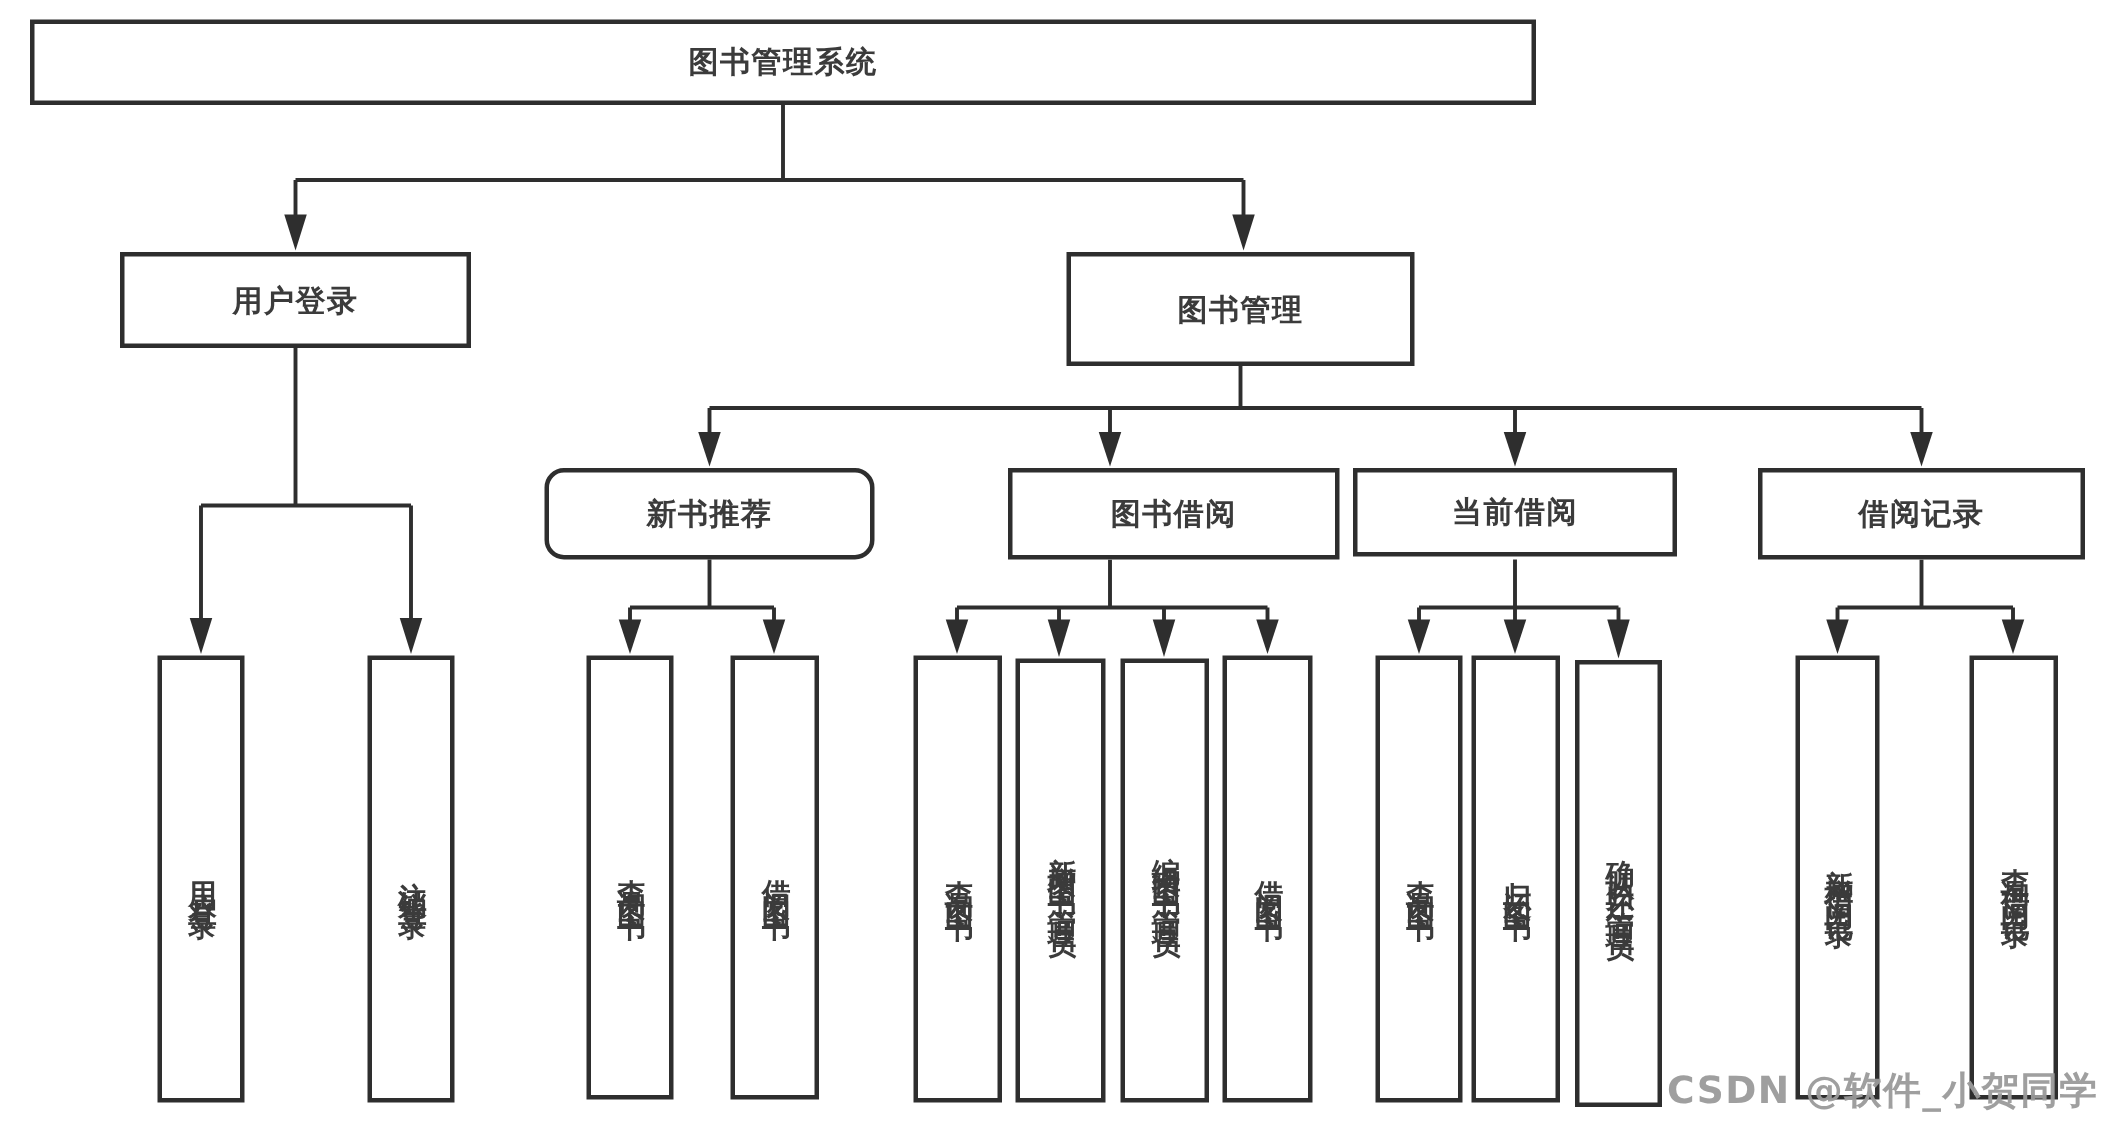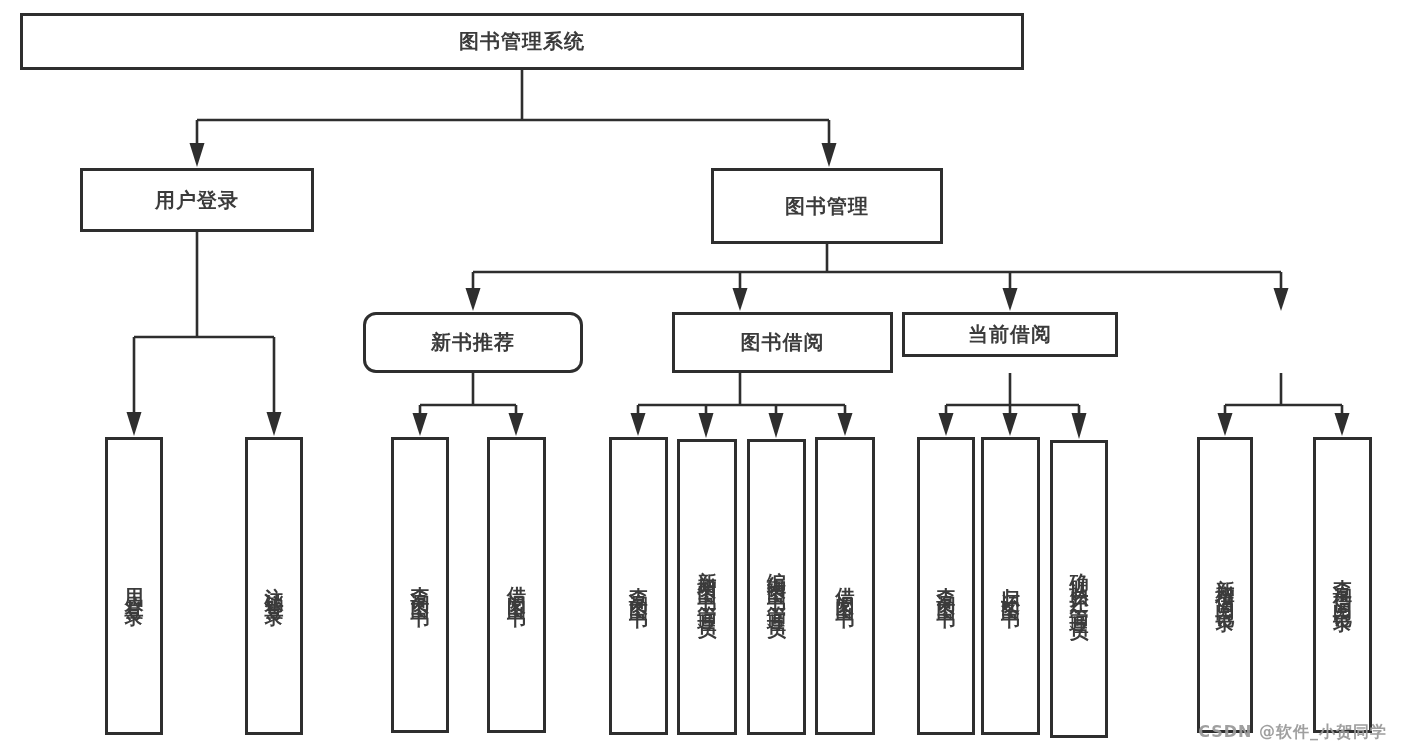--- a/index.html
+++ b/index.html
@@ -36,23 +36,23 @@
   }
   .v-box {
     writing-mode: vertical-rl;
     text-orientation: mixed;
     font-size: 19px;
     letter-spacing: 7px;
     line-height: 1.15;
   }
   .watermark {
     position: absolute;
-    right: 18px;
+    right: 6px;
     bottom: 4px;
-    font-size: 16px;
+    font-size: 25px;
     color: rgba(154, 154, 154, 0.95);
     letter-spacing: 1px;
     white-space: nowrap;
     z-index: 5;
   }
 </style>
 </head>
 <body>
 
 <div class="canvas">
@@ -130,21 +130,22 @@
     </g>
   </svg>
 
   <div class="box h-box" style="left:20px; top:13px; width:1004px; height:57px;">图书管理系统</div>
 
   <div class="box h-box" style="left:80px; top:168px; width:234px; height:64px;">用户登录</div>
   <div class="box h-box" style="left:711px; top:168px; width:232px; height:76px;">图书管理</div>
 
   <div class="box h-box" style="left:363px; top:312px; width:220px; height:61px;border-radius:13px;">新书推荐</div>
   <div class="box h-box" style="left:632px; top:312px; width:221px; height:61px;margin-left:40px;">图书借阅</div>
-  <div class="box h-box" style="left:902px; top:312px; width:216px; height:45px;">当前借阅</div>
+  <div class="box h-box" style="left:902px; top:312px; width:216px; height:59px;">当前借阅</div>
+  <div class="box h-box" style="left:1172px; top:312px; width:218px; height:61px;">借阅记录</div>
 
   <div class="box v-box" style="left:105px; top:437px; width:58px; height:298px;">用户登录</div>
   <div class="box v-box" style="left:245px; top:437px; width:58px; height:298px;">注销登录</div>
 
   <div class="box v-box" style="left:391px; top:437px; width:58px; height:296px;">查询图书</div>
   <div class="box v-box" style="left:487px; top:437px; width:59px; height:296px;">借阅图书</div>
 
   <div class="box v-box" style="left:609px; top:437px; width:59px; height:298px;">查询图书</div>
   <div class="box v-box" style="left:677px; top:439px; width:60px; height:296px;">新增图书（管理员）</div>
   <div class="box v-box" style="left:747px; top:439px; width:59px; height:296px;">编辑图书（管理员）</div>

